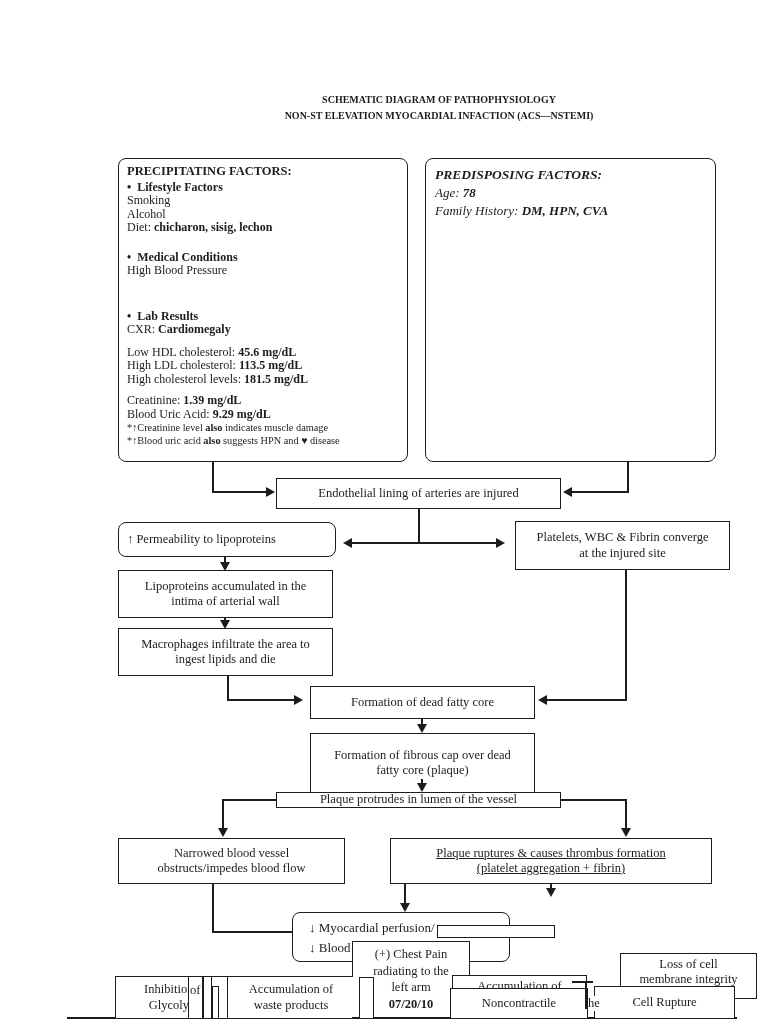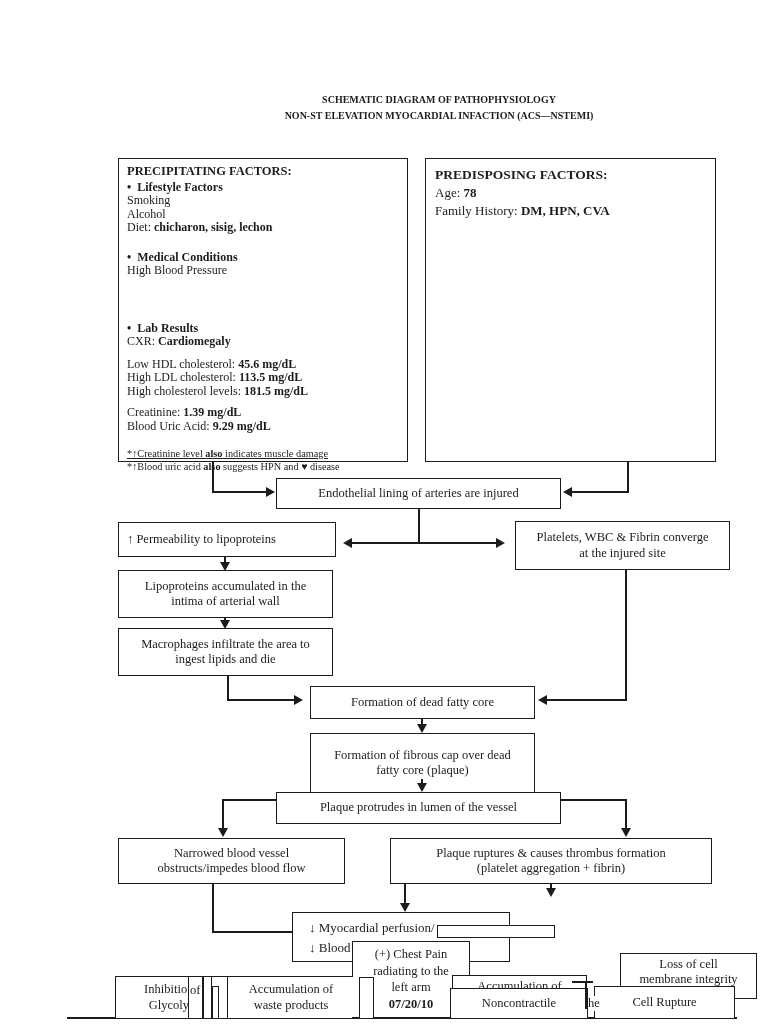--- a/index.html
+++ b/index.html
@@ -2,21 +2,21 @@
 <html><head>
 <meta charset="utf-8">
 <style>
   html,body{margin:0;padding:0;background:#fff;}
   #canvas{position:relative;width:768px;height:1024px;background:#fff;overflow:hidden;
           font-family:"Liberation Serif","DejaVu Serif",serif;color:#1c1c1c;}
   .abs{position:absolute;}
   .bx{position:absolute;box-sizing:border-box;border:1.5px solid #1c1c1c;background:#fff;
       display:flex;flex-direction:column;align-items:center;justify-content:center;
       text-align:center;font-size:12.5px;line-height:1.22;}
-  .bx.left{align-items:flex-start;justify-content:flex-start;text-align:center;}
+  .bx.left{align-items:flex-start;justify-content:flex-start;text-align:center;border-radius:8px;}
   .ln{position:absolute;background:#1c1c1c;}
   .ar{position:absolute;width:0;height:0;}
   .ar-r{border-top:5px solid transparent;border-bottom:5px solid transparent;border-left:9px solid #1c1c1c;}
   .ar-l{border-top:5px solid transparent;border-bottom:5px solid transparent;border-right:9px solid #1c1c1c;}
   .ar-d{border-left:5px solid transparent;border-right:5px solid transparent;border-top:9px solid #1c1c1c;}
   .title{position:absolute;left:11px;top:92px;width:768px;text-align:center;font-weight:bold;
          font-size:10px;line-height:16px;padding-left:44px;}
   .hdr{font-weight:bold;font-size:12.5px;}
   .sm{font-size:10.3px;line-height:13px;}
   .bullet-line{margin-top:2px;}
@@ -33,32 +33,32 @@
   </div>
 
   <div class="bx left" style="left:118px;top:158px;width:290px;height:304px;padding:6px 8px;font-size:12px;line-height:13.5px;">
     <div class="hdr">PRECIPITATING FACTORS:</div>
     <div class="bullet-line"><b><span>•</span>&nbsp; <span>Lifestyle Factors</span></b></div>
     <div>Smoking</div>
     <div>Alcohol</div>
     <div><span>Diet: </span><b>chicharon, sisig, lechon</b></div>
     <div style="margin-top:16px;"><b><span>•</span>&nbsp; <span>Medical Conditions</span></b></div>
     <div>High Blood Pressure</div>
-    <div style="margin-top:44px;"><b><span>•</span>&nbsp; <span>Lab Results</span></b></div>
+    <div style="margin-top:32px;"><b><span>•</span>&nbsp; <span>Lab Results</span></b></div>
     <div><span>CXR: </span><b>Cardiomegaly</b></div>
     <div style="margin-top:9px;"><span>Low HDL cholesterol: </span><b>45.6 mg/dL</b></div>
     <div><span>High LDL cholesterol: </span><b>113.5 mg/dL</b></div>
     <div><span>High cholesterol levels: </span><b>181.5 mg/dL</b></div>
     <div style="margin-top:8px;"><span>Creatinine: </span><b>1.39 mg/dL</b></div>
     <div><span>Blood Uric Acid: </span><b>9.29 mg/dL</b></div>
-    <div class="sm" style="margin-top:14px;text-decoration:underline;"><span>*↑Creatinine level </span><b>also</b><span> indicates muscle damage</span></div>
+    <div class="sm" style="margin-top:0;"><span>*↑Creatinine level </span><b>also</b><span> indicates muscle damage</span></div>
     <div class="sm"><span>*↑Blood uric acid </span><b>also</b><span> suggests HPN and ♥ disease</span></div>
   </div>
 
-  <div class="bx left" style="left:425px;top:158px;width:291px;height:304px;padding:7px 9px;font-size:13px;line-height:18px;">
+  <div class="bx left" style="left:425px;top:158px;width:291px;height:304px;padding:7px 9px;font-size:13px;line-height:18px;font-style:italic;">
     <div class="hdr" style="font-size:13.5px;">PREDISPOSING FACTORS:</div>
     <div><span>Age: </span><b>78</b></div>
     <div><span>Family History: </span><b>DM, HPN, CVA</b></div>
   </div>
 
   <i class="ln" style="left:212px;top:462px;width:2px;height:31px;"></i>
   <i class="ln" style="left:212px;top:491px;width:57px;height:2px;"></i>
   <i class="ar ar-r" style="left:266px;top:487px;"></i>
   <i class="ln" style="left:627px;top:462px;width:2px;height:31px;"></i>
   <i class="ln" style="left:571px;top:491px;width:58px;height:2px;"></i>
@@ -114,37 +114,37 @@
   <i class="ar ar-d" style="left:417px;top:724px;"></i>
 
   <div class="bx" style="left:310px;top:733px;width:225px;height:60px;">
     <div>Formation of fibrous cap over dead</div>
     <div>fatty core (plaque)</div>
   </div>
 
   <i class="ln" style="left:421px;top:779px;width:2px;height:7px;"></i>
   <i class="ar ar-d" style="left:417px;top:783px;"></i>
 
-  <div class="bx" style="left:276px;top:792px;width:285px;height:32px;">
+  <div class="bx" style="left:276px;top:792px;width:285px;height:16px;">
     <div>Plaque protrudes in lumen of the vessel</div>
   </div>
 
   <i class="ln" style="left:222px;top:799px;width:54px;height:2px;"></i>
   <i class="ln" style="left:222px;top:799px;width:2px;height:31px;"></i>
   <i class="ar ar-d" style="left:218px;top:828px;"></i>
   <i class="ln" style="left:561px;top:799px;width:66px;height:2px;"></i>
   <i class="ln" style="left:625px;top:799px;width:2px;height:31px;"></i>
   <i class="ar ar-d" style="left:621px;top:828px;"></i>
 
   <div class="bx" style="left:118px;top:838px;width:227px;height:46px;">
     <div>Narrowed blood vessel</div>
     <div>obstructs/impedes blood flow</div>
   </div>
 
-  <div class="bx" style="left:390px;top:838px;width:322px;height:46px;">
+  <div class="bx" style="left:390px;top:838px;width:322px;height:46px;text-decoration:underline;">
     <div>Plaque ruptures &amp; causes thrombus formation</div>
     <div>(platelet aggregation + fibrin)</div>
   </div>
 
   <i class="ln" style="left:212px;top:884px;width:2px;height:49px;"></i>
   <i class="ln" style="left:212px;top:931px;width:81px;height:2px;"></i>
 
   <i class="ln" style="left:404px;top:884px;width:2px;height:21px;"></i>
   <i class="ar ar-d" style="left:400px;top:903px;"></i>
 

